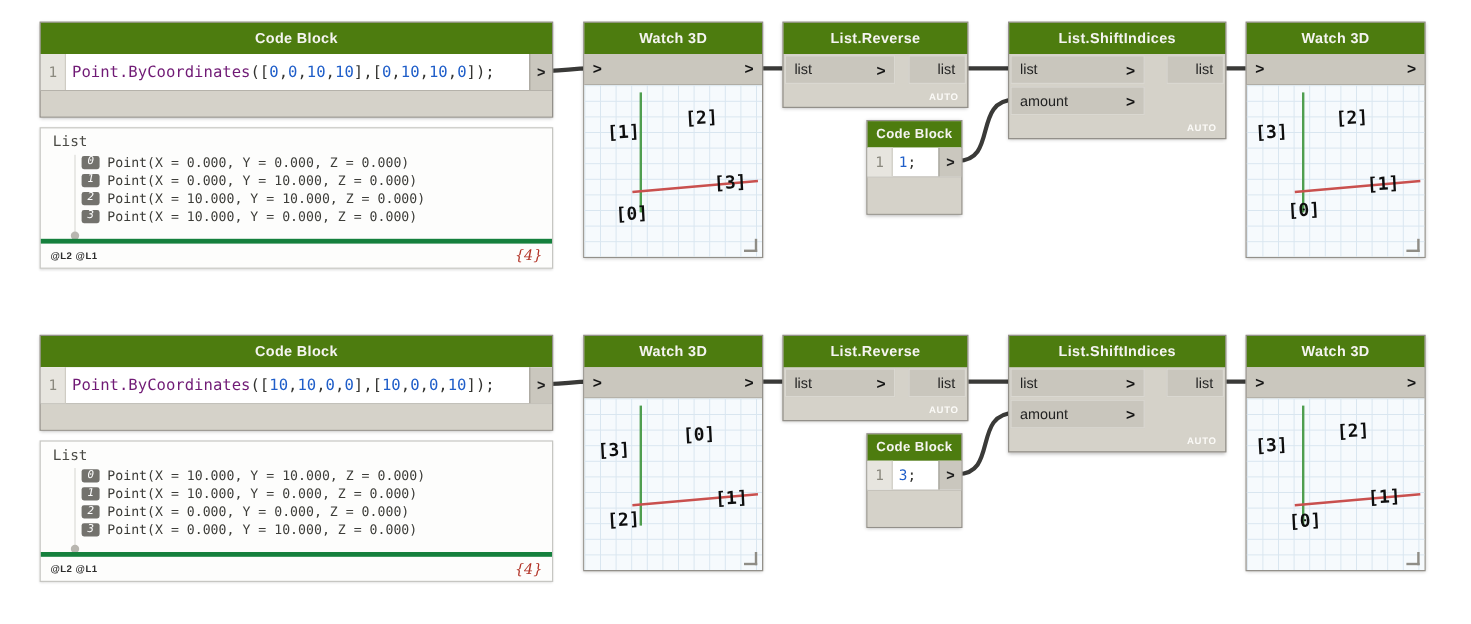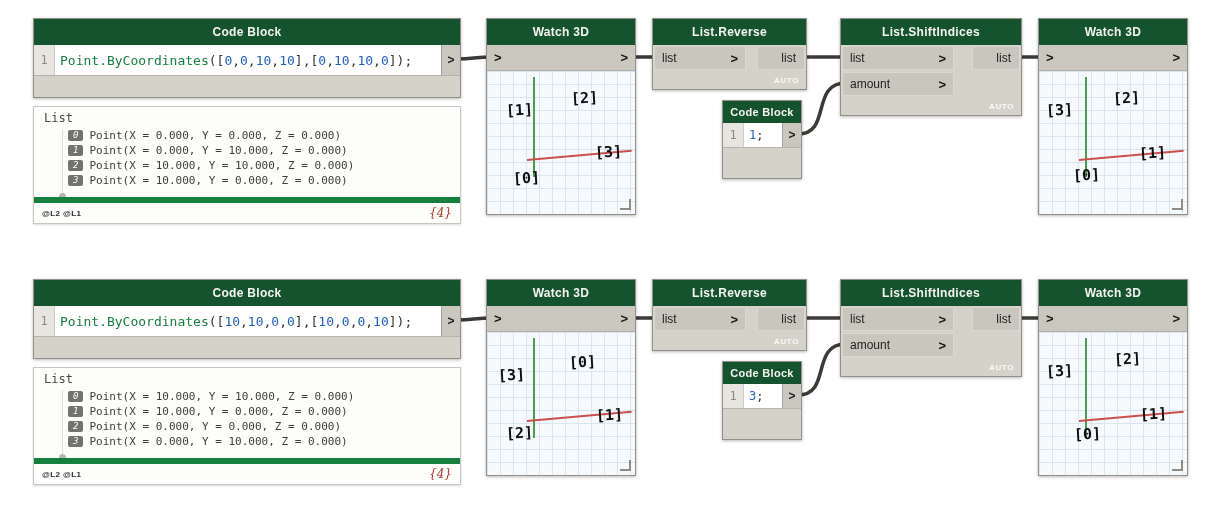--- a/index.html
+++ b/index.html
@@ -1,30 +1,30 @@
 <!DOCTYPE html>
 <html><head>
 <meta charset="utf-8">
 <style>
   html,body{margin:0;padding:0;background:#ffffff;}
   #canvas{position:relative;width:1226px;height:520px;background:#ffffff;overflow:hidden;
           font-family:"Liberation Sans",sans-serif;}
   svg.wires{position:absolute;left:0;top:0;z-index:1;}
   .node{position:absolute;z-index:2;background:#d5d2c9;border:1px solid #93908a;
         box-shadow:0 1px 3px rgba(0,0,0,.28);box-sizing:border-box;}
-  .node-header{height:26px;background:#14532d;color:#f5f4f1;font-weight:bold;font-size:12px;
+  .node-header{height:26px;background:#4d7c0f;color:#f5f4f1;font-weight:bold;font-size:12px;
         display:flex;align-items:center;justify-content:center;letter-spacing:.3px;}
   .small .node-header{height:22px;font-size:11px;}
   .code-row{display:flex;align-items:stretch;background:#ffffff;height:30px;border-bottom:1px solid #b5b2aa;}
   .small .code-row{height:24px;}
   .gutter{width:20px;background:#e7e5df;color:#8b897f;font:12px "DejaVu Sans Mono",monospace;
         display:flex;align-items:center;justify-content:center;border-right:1px solid #cfccc4;}
   .code-text{flex:1;display:flex;align-items:center;padding-left:5px;font:13px "DejaVu Sans Mono",monospace;white-space:pre;}
   .small .code-text{font-size:12px;}
-  .tok-ident{color:#15803d;}
+  .tok-ident{color:#701a75;}
   .tok-num{color:#1f5ec9;}
   .tok-punct{color:#333330;}
   .out-tab{width:18px;background:#cac7be;border-left:1px solid #a5a29a;display:flex;align-items:center;
         justify-content:center;font-weight:bold;font-size:12px;color:#1e1e1e;}
   .node-footer{height:21px;background:#d5d2c9;}
   .small .node-footer{height:30px;}
   .port-row{position:relative;height:26px;}
   .in-cell{position:absolute;left:1px;top:1px;bottom:1px;background:#c9c6bd;border:1px solid #dad8d1;
         display:flex;align-items:center;justify-content:space-between;padding:0 7px;
         font-size:12px;color:#222;box-sizing:border-box;}
@@ -49,21 +49,21 @@
         border-right:2px solid #8f8d86;border-bottom:2px solid #8f8d86;}
   .preview{position:absolute;z-index:2;background:#fdfdfc;border:1px solid #c6c6c2;
         box-shadow:0 1px 2px rgba(0,0,0,.15);box-sizing:border-box;}
   .preview-header{font:12px "DejaVu Sans Mono",monospace;color:#4a4a45;padding:4px 0 3px 10px;}
   .guide{position:absolute;left:28px;top:22px;bottom:26px;width:1px;background:#dcdcd8;}
   .prow{display:flex;align-items:center;height:15px;padding-left:34px;gap:6px;}
   .idx{background:#73726d;color:#ffffff;font:italic 9px "DejaVu Sans Mono",monospace;
         padding:0 5px;border-radius:2px;line-height:11px;}
   .ptext{font:11px "DejaVu Sans Mono",monospace;color:#3c3c38;white-space:pre;}
   .pdot{position:absolute;left:25px;bottom:23px;width:7px;height:7px;border-radius:50%;background:#b8b6b0;}
-  .preview-footer{position:absolute;left:0;right:0;bottom:0;height:20px;border-top:6px solid #15803d;
+  .preview-footer{position:absolute;left:0;right:0;bottom:0;height:20px;border-top:4px solid #15803d;
         display:flex;align-items:center;justify-content:space-between;padding:0 8px;}
   .levels{font-weight:bold;font-size:8px;color:#2c2c2c;letter-spacing:.4px;}
   .count{font:italic 12px "DejaVu Serif",serif;color:#b23327;}
 </style>
 </head>
 <body>
 
 <div id="canvas">
 
   <svg class="wires" width="1226" height="520">

